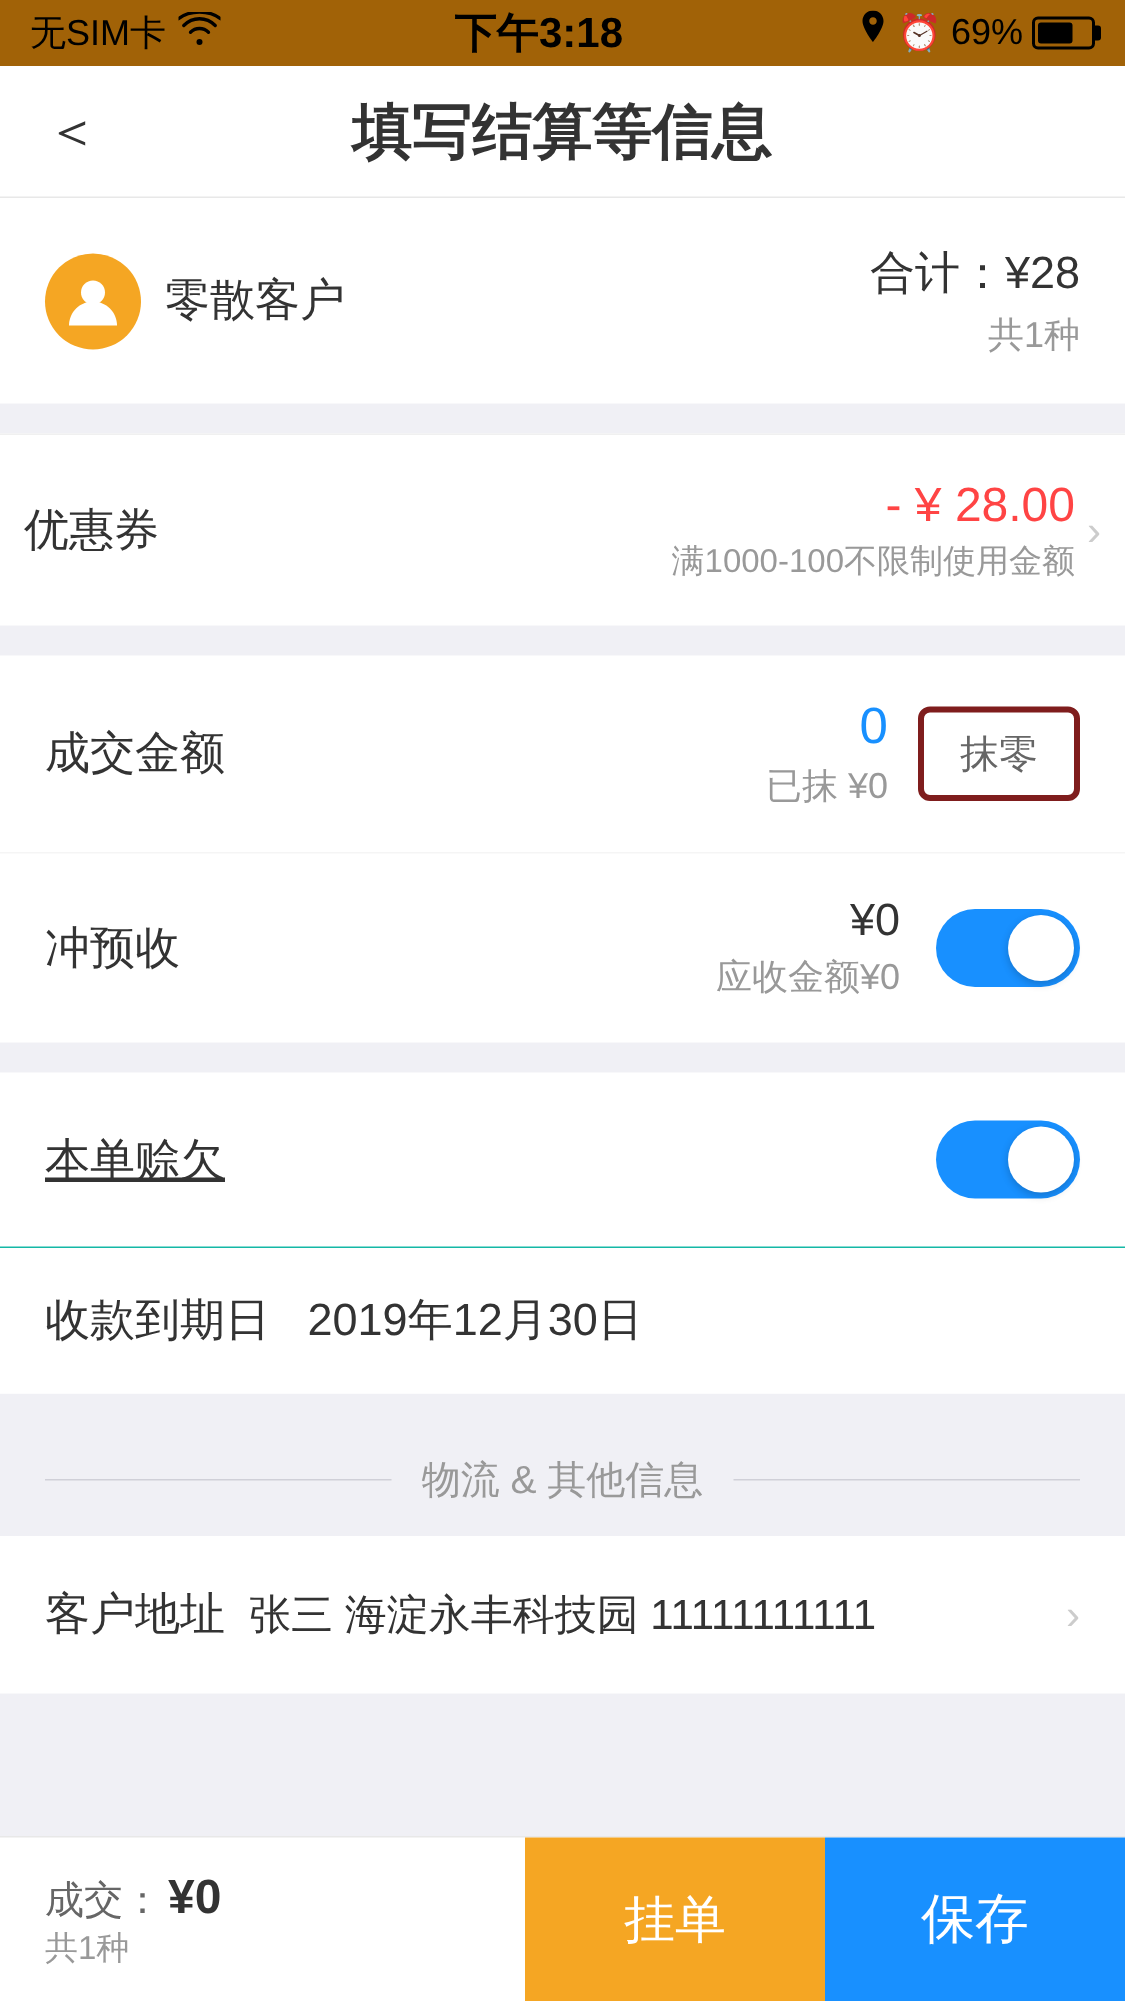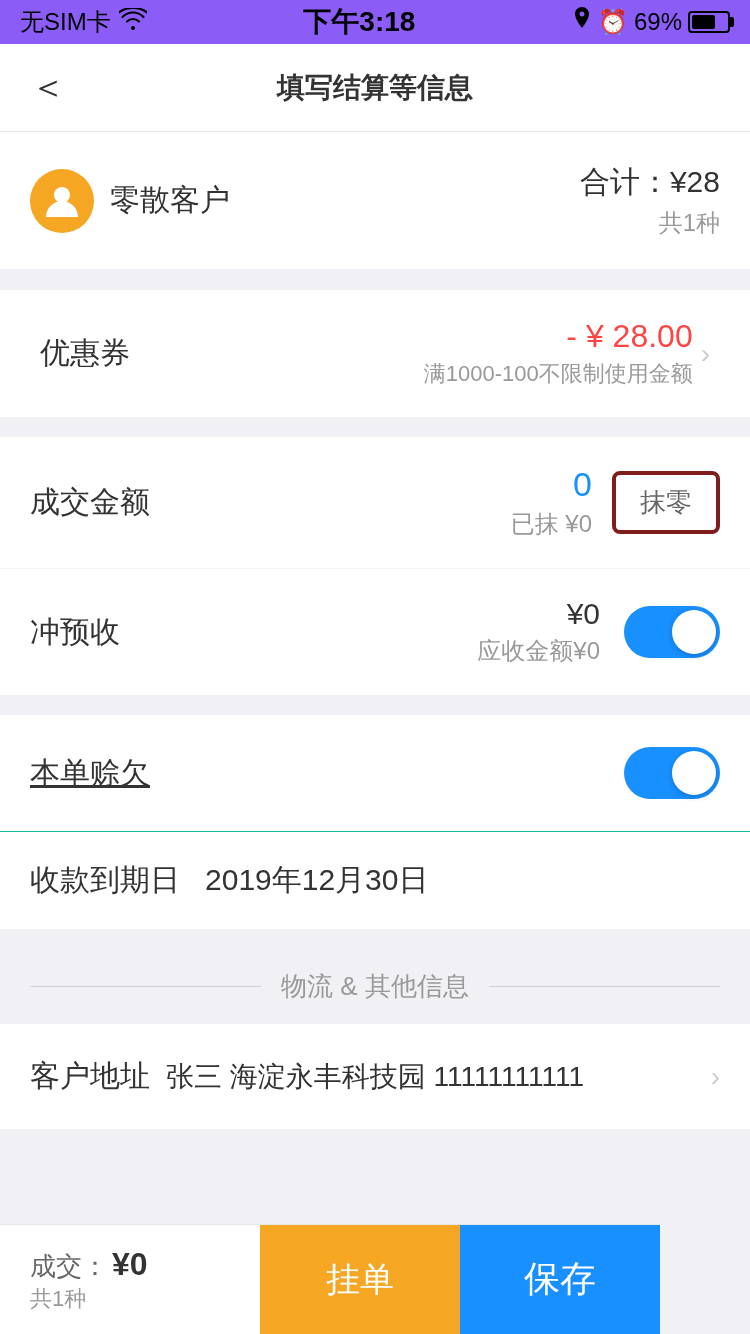--- a/index.html
+++ b/index.html
@@ -11,21 +11,21 @@
       background: #f0f0f5;
       font-size: 28px;
       color: #333;
       position: relative;
     }
 
     
     .status-bar {
       width: 750px;
       height: 44px;
-      background: #8b5cf6;
+      background: #a16207;
       display: flex;
       align-items: center;
       justify-content: space-between;
       padding: 0 20px;
       font-size: 24px;
       color: #000;
     }
     .status-left { display: flex; align-items: center; gap: 8px; }
     .status-center { font-size: 28px; font-weight: 600; }
     .status-right { display: flex; align-items: center; gap: 6px; font-size: 24px; }
@@ -68,21 +68,21 @@
       border-bottom: 1px solid #e8e8e8;
     }
     .nav-back {
       position: absolute;
       left: 30px;
       font-size: 36px;
       color: #333;
       cursor: pointer;
     }
     .nav-title {
-      font-size: 28px;
+      font-size: 40px;
       font-weight: 600;
       color: #333;
     }
 
     
     .content {
       padding-bottom: 120px;
     }
 
     
@@ -128,21 +128,21 @@
       font-size: 24px;
       color: #999;
       margin-top: 4px;
     }
 
     
     .coupon-row {
       display: flex;
       align-items: center;
       justify-content: space-between;
-      padding: 28px 40px;
+      padding: 28px 16px;
       background: #fff;
       border-top: 1px solid #f0f0f0;
       margin-bottom: 20px;
     }
     .coupon-label {
       font-size: 30px;
       color: #333;
     }
     .coupon-right {
       display: flex;
@@ -320,21 +320,21 @@
       color: #333;
       flex: 1;
       margin: 0 16px;
     }
 
     
     .bottom-bar {
       position: fixed;
       bottom: 0;
       left: 0;
-      width: 660px;
+      width: 750px;
       height: 110px;
       background: #fff;
       display: flex;
       align-items: center;
       border-top: 1px solid #e8e8e8;
     }
     .bottom-info {
       flex: 1;
       padding: 0 30px;
     }

